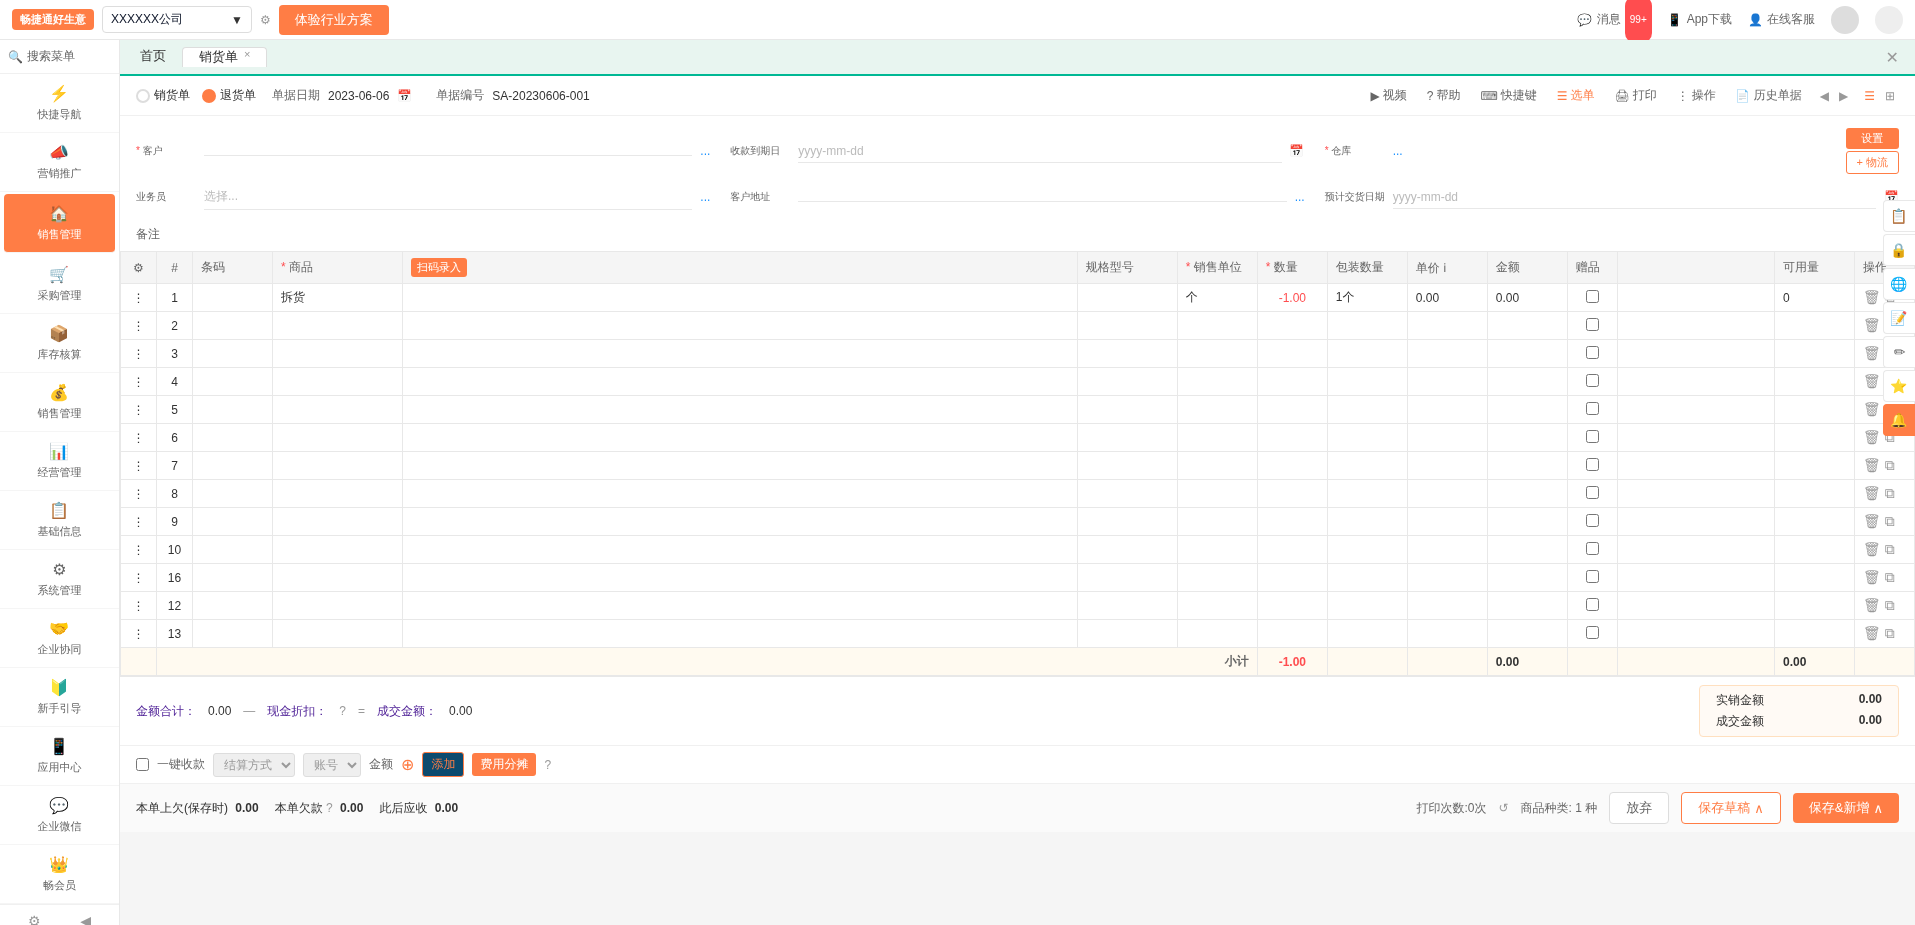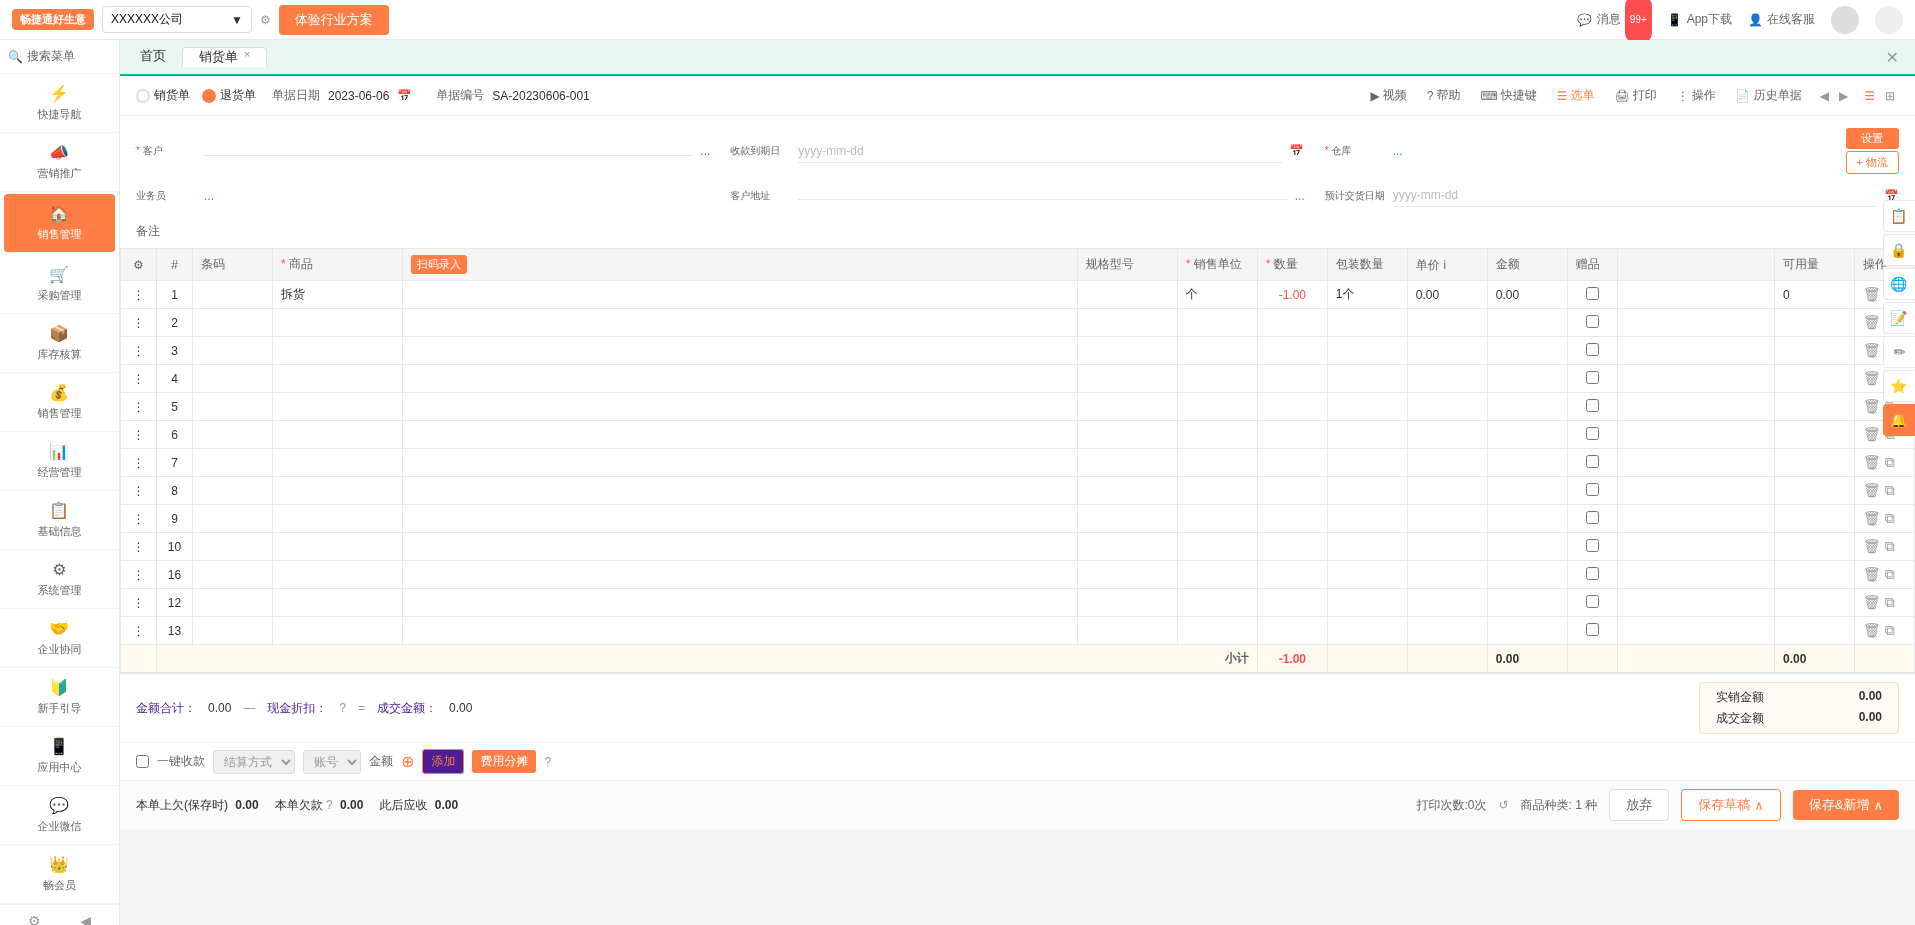--- a/index.html
+++ b/index.html
@@ -89,21 +89,21 @@
     .footer-area { background: #fff; border-top: 1px solid #e8e8e8; }
     .footer-sum { padding: 8px 16px; display: flex; align-items: center; gap: 12px; font-size: 12px; }
     .footer-sum-label { color: #4c1d95; }
     .footer-sum-value { color: #333; }
     .footer-sum-dash { color: #999; }
     .footer-sum-eq { color: #999; }
     .footer-payment { padding: 6px 16px; display: flex; align-items: center; gap: 8px; border-top: 1px solid #f0f0f0; }
     .payment-checkbox { cursor: pointer; }
     .payment-label { color: #666; font-size: 12px; }
     .payment-select { border: 1px solid #ddd; border-radius: 3px; padding: 3px 6px; font-size: 12px; color: #999; }
-    .add-fee-btn { background: #4c1d95; border: 1px solid #ff7d45; color: #ff7d45; border-radius: 3px; padding: 3px 8px; cursor: pointer; font-size: 12px; }
+    .add-fee-btn { background: #0c4a6e; border: 1px solid #ff7d45; color: #ff7d45; border-radius: 3px; padding: 3px 8px; cursor: pointer; font-size: 12px; }
     .fee-split-btn { background: #fff; border: 1px solid #ff7d45; color: #ff7d45; border-radius: 3px; padding: 3px 8px; cursor: pointer; font-size: 12px; }
     .footer-bottom { padding: 8px 16px; display: flex; align-items: center; gap: 16px; border-top: 1px solid #f0f0f0; background: #fafafa; }
     .footer-bottom-item { font-size: 12px; color: #666; }
     .footer-bottom-item span { color: #333; }
     .footer-bottom-right { margin-left: auto; display: flex; align-items: center; gap: 12px; }
     .print-info { font-size: 12px; color: #666; }
     .goods-type { font-size: 12px; color: #666; cursor: pointer; }
     .discard-btn { border: 1px solid #ddd; background: #fff; border-radius: 4px; padding: 6px 16px; cursor: pointer; font-size: 13px; color: #666; }
     .save-draft-btn { border: 1px solid #ff7d45; background: #fff; color: #ff7d45; border-radius: 4px; padding: 6px 16px; cursor: pointer; font-size: 13px; display: flex; align-items: center; gap: 4px; }
     .save-new-btn { background: #ff7d45; color: #fff; border: none; border-radius: 4px; padding: 6px 16px; cursor: pointer; font-size: 13px; display: flex; align-items: center; gap: 4px; }
@@ -318,20 +318,21 @@
             <span class="field-label required">仓库</span>
             <span class="field-suffix">...</span>
             <div style="margin-left:auto; display:flex; flex-direction:column; gap:2px;">
               <button style="background:#ff7d45;color:#fff;border:none;border-radius:3px;padding:3px 10px;cursor:pointer;font-size:11px;">设置</button>
               <button style="background:#fff;color:#ff7d45;border:1px solid #ff7d45;border-radius:3px;padding:3px 10px;cursor:pointer;font-size:11px;">+ 物流</button>
             </div>
           </div>
 
           <div class="field-row">
             <span class="field-label">业务员</span>
+            <span class="field-input placeholder">选择...</span>
             <span class="field-suffix">...</span>
           </div>
           <div class="field-row">
             <span class="field-label">客户地址</span>
             <span class="field-input" style="flex:1;min-width:200px;"></span>
             <span class="field-suffix">...</span>
           </div>
           <div class="field-row">
             <span class="field-label">预计交货日期</span>
             <span class="field-input placeholder">yyyy-mm-dd</span>

